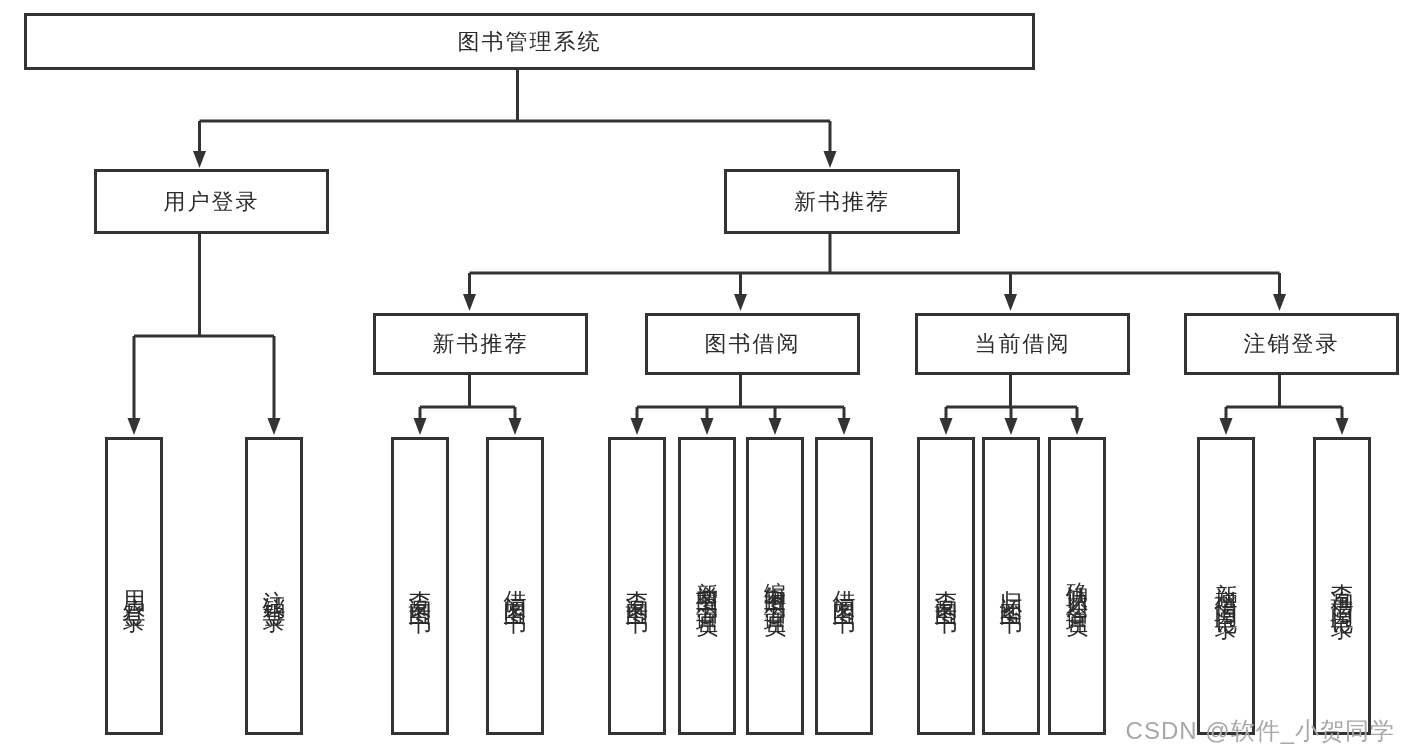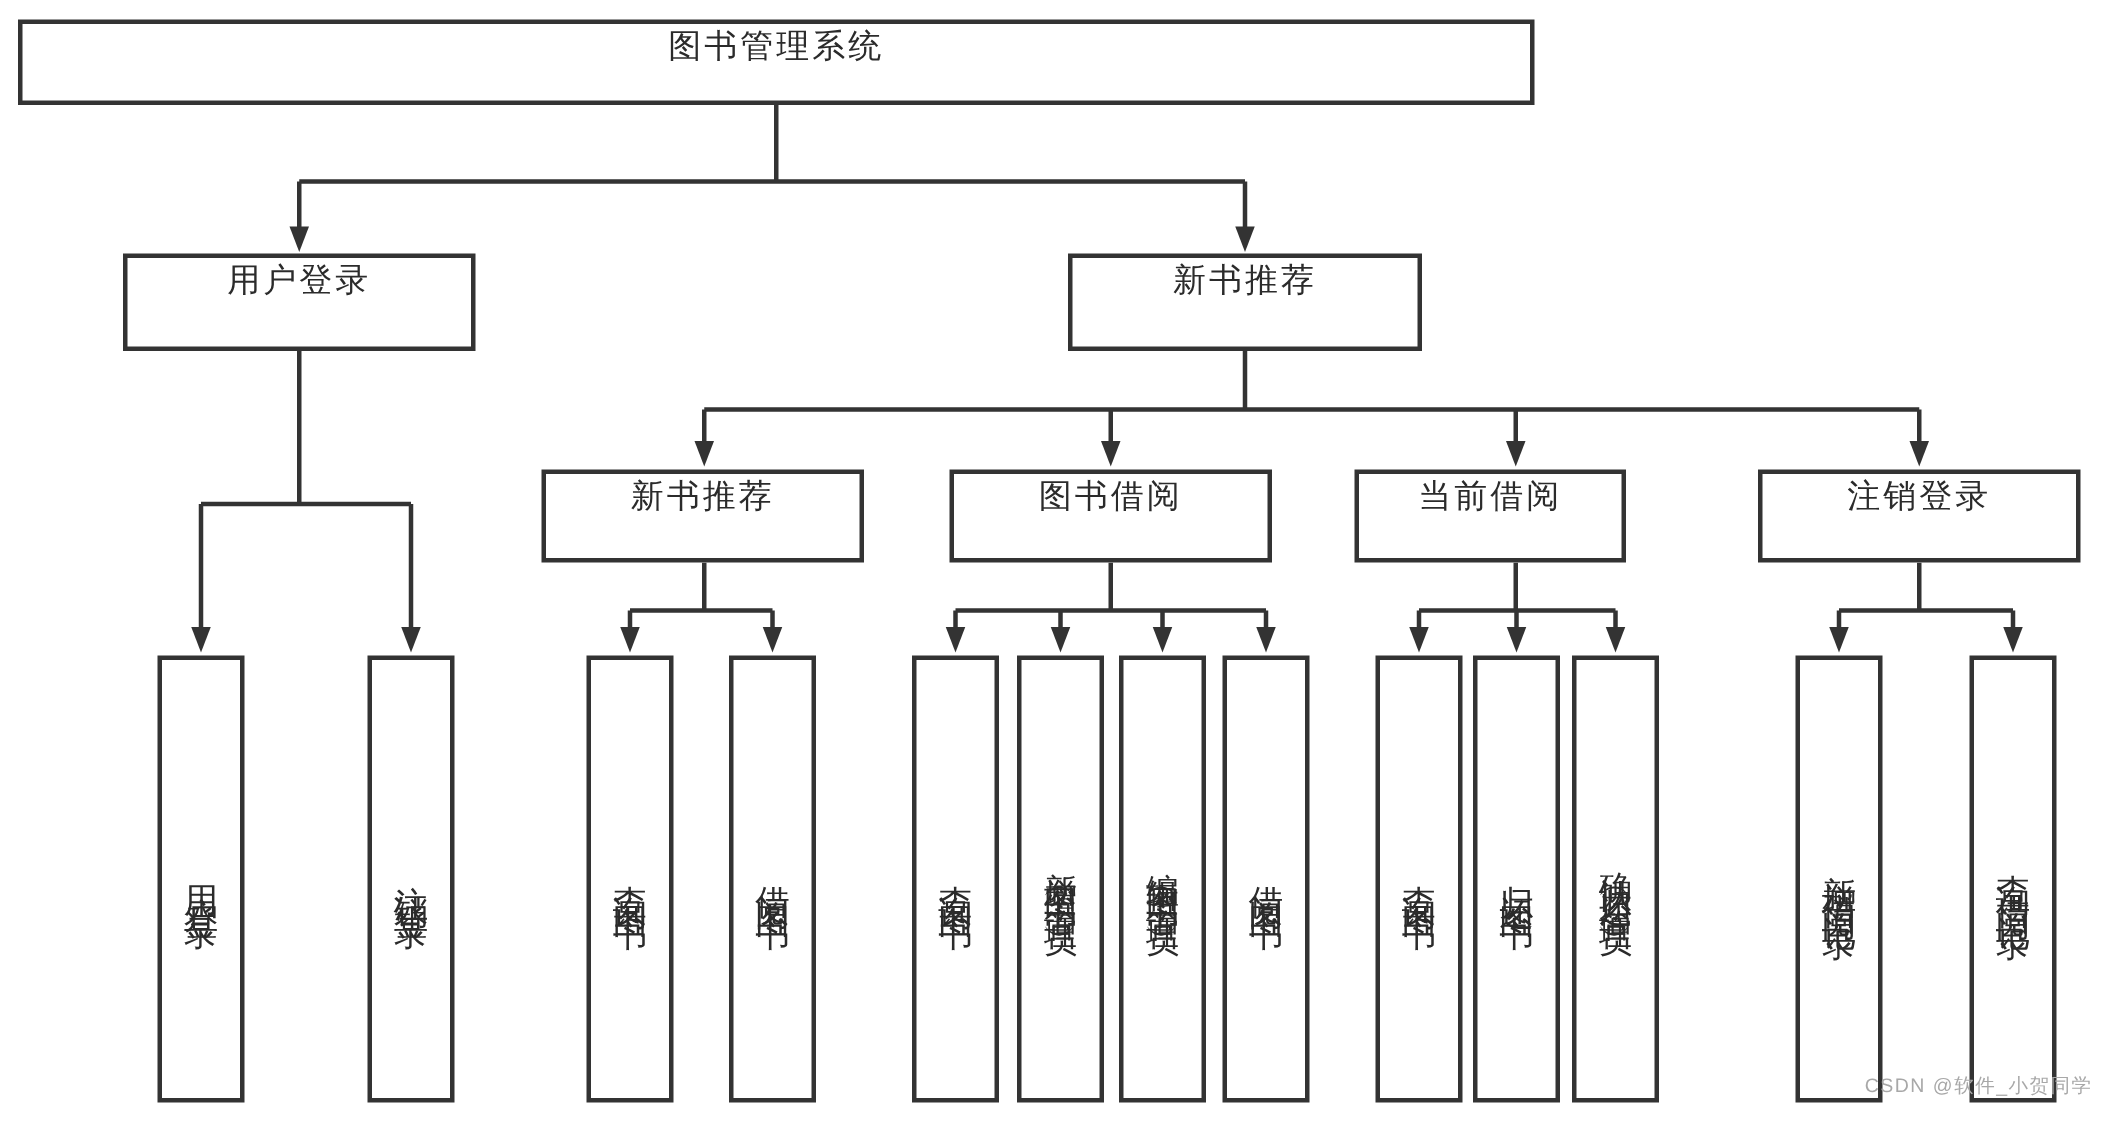--- a/index.html
+++ b/index.html
@@ -24,25 +24,27 @@
     width: 1405px; height: 747px;
     pointer-events: none;
   }
   .cline { stroke: var(--line); stroke-width: 3; fill: none; }
   .carrow { fill: var(--line); stroke: none; }
   .hbox {
     position: absolute;
     background: var(--background);
     border: 3px solid var(--line);
     display: flex;
+    align-items: center;
     justify-content: center;
     color: var(--text);
     font-size: 22px;
     letter-spacing: 2px;
     white-space: nowrap;
+    margin-left: 12px;
   }
   .leaf {
     position: absolute;
     top: 437px;
     width: 58px;
     height: 298px;
     background: var(--background);
     border: 3px solid var(--line);
     display: flex;
     align-items: center;
@@ -55,21 +57,21 @@
     letter-spacing: 7px;
     color: var(--text);
     white-space: nowrap;
     line-height: 1;
   }
   .vtext.long { letter-spacing: 5px; font-size: 22px; }
   .watermark {
     position: absolute;
     right: 10px;
     top: 715px;
-    font-size: 13px;
+    font-size: 24px;
     color: var(--watermark);
     letter-spacing: 1px;
     white-space: nowrap;
     z-index: 5;
   }
 </style>
 </head>
 <body>
 
 <div class="canvas">
@@ -120,21 +122,21 @@
   <div class="hbox" style="left:712px; top:169px; width:236px; height:65px;">
     <span>新书推荐</span>
   </div>
 
   <div class="hbox" style="left:361px; top:313px; width:215px; height:62px;">
     <span>新书推荐</span>
   </div>
   <div class="hbox" style="left:633px; top:313px; width:215px; height:62px;">
     <span>图书借阅</span>
   </div>
-  <div class="hbox" style="left:903px; top:313px; width:181px; height:62px;">
+  <div class="hbox" style="left:903px; top:313px; width:215px; height:62px;">
     <span>当前借阅</span>
   </div>
   <div class="hbox" style="left:1172px; top:313px; width:215px; height:62px;">
     <span>注销登录</span>
   </div>
 
   <div class="leaf" style="left:105px;">
     <span class="vtext">用户登录</span>
   </div>
   <div class="leaf" style="left:245px;">

